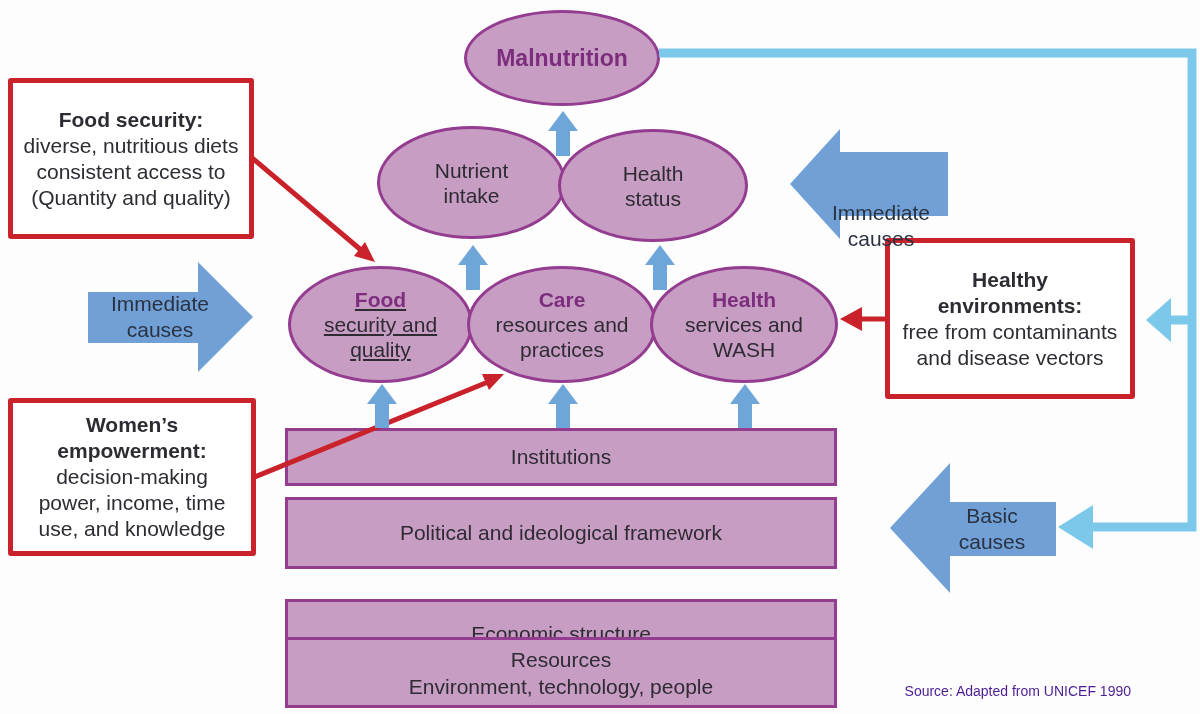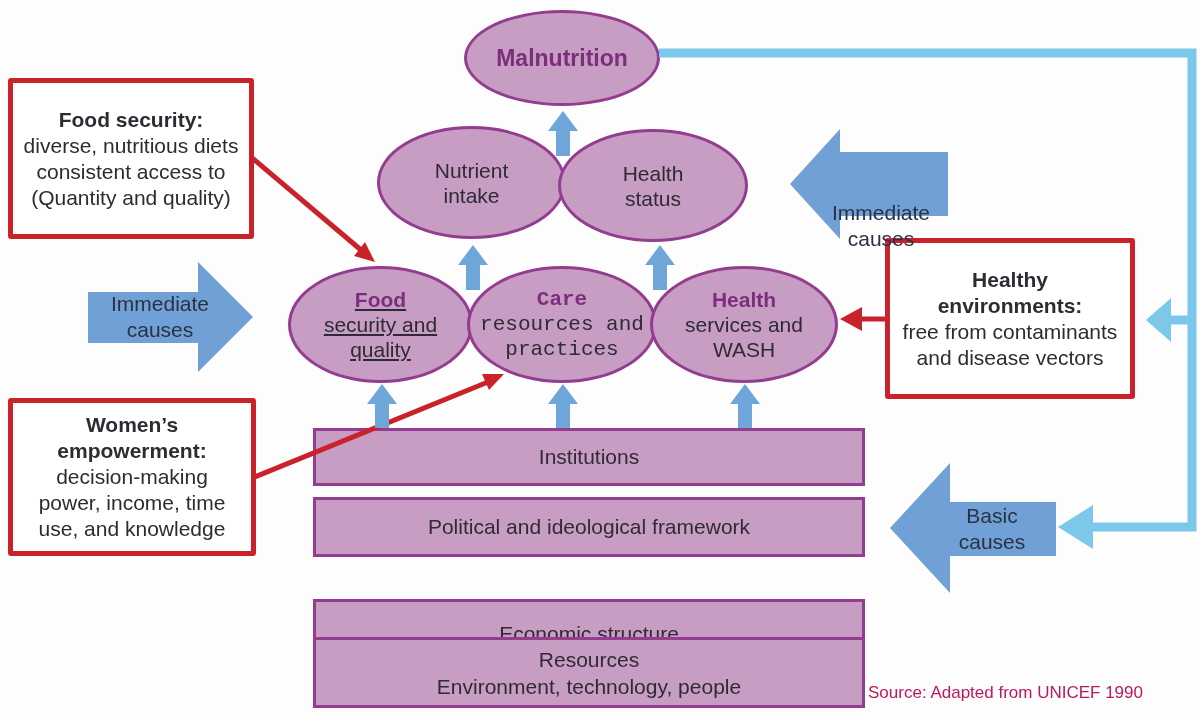--- a/index.html
+++ b/index.html
@@ -10,32 +10,32 @@
   .node{position:absolute;box-sizing:border-box;border:3px solid #943c90;background:#c79dc3;
         border-radius:50%;display:flex;flex-direction:column;align-items:center;justify-content:center;
         text-align:center;font-size:21px;line-height:25px;color:#2e2b33;z-index:1;}
   .node .head{color:#7d2d7d;font-weight:bold;}
   .node-malnutrition{font-size:23px;}
   .node-malnutrition .head{font-size:23px;}
 
   
   .bar{position:absolute;box-sizing:border-box;left:285px;width:552px;border:3px solid #943c90;
        background:#c79dc3;display:flex;flex-direction:column;align-items:center;justify-content:center;
-       text-align:center;font-size:21px;line-height:26px;color:#2e2b33;z-index:1;margin-left:28px;}
+       text-align:center;font-size:21px;line-height:26px;color:#2e2b33;z-index:1;}
 
   
   .callout{position:absolute;box-sizing:border-box;background:#ffffff;border:5px solid #c9222a;
            border-radius:3px;display:flex;flex-direction:column;align-items:center;justify-content:center;
            text-align:center;font-size:21px;line-height:26px;color:#2e2b33;z-index:2;}
   .callout .head{font-weight:bold;}
 
   
   .arrow-label{position:absolute;z-index:6;text-align:center;font-size:21px;line-height:26px;color:#2a3242;}
 
-  .source{position:absolute;right:57px;top:683px;font-size:17px;color:#be185d;z-index:2;}
+  .source{position:absolute;right:69px;top:683px;font-size:14px;color:#4c1d95;z-index:2;}
 
   .overlay{position:absolute;left:0;top:0;z-index:5;pointer-events:none;}
   .blockline{display:block;}
 </style>
 </head>
 <body>
 
 <div class="stage">
 
   <div class="node node-malnutrition" style="left:464px;top:10px;width:196px;height:96px;">
@@ -51,36 +51,36 @@
     <span class="blockline">Health</span>
     <span class="blockline">status</span>
   </div>
 
   <div class="node" style="left:288px;top:266px;width:185px;height:117px;text-decoration:underline;">
     <span class="head blockline">Food</span>
     <span class="blockline">security and</span>
     <span class="blockline">quality</span>
   </div>
 
-  <div class="node" style="left:467px;top:266px;width:190px;height:117px;font-family:Liberation Mono, monospace;">
+  <div class="node" style="left:467px;top:266px;width:190px;height:117px;">
     <span class="head blockline">Care</span>
     <span class="blockline">resources and</span>
     <span class="blockline">practices</span>
   </div>
 
   <div class="node" style="left:650px;top:266px;width:188px;height:117px;">
     <span class="head blockline">Health</span>
     <span class="blockline">services and</span>
     <span class="blockline">WASH</span>
   </div>
 
   <div class="bar" style="top:428px;height:58px;">
     <span class="blockline">Institutions</span>
   </div>
-  <div class="bar" style="top:497px;height:60px;">
+  <div class="bar" style="top:497px;height:72px;">
     <span class="blockline">Political and ideological framework</span>
   </div>
   <div class="bar" style="top:599px;height:69px;">
     <span class="blockline">Economic structure</span>
   </div>
   <div class="bar" style="top:637px;height:71px;line-height:27px;">
     <span class="blockline">Resources</span>
     <span class="blockline">Environment, technology, people</span>
   </div>
 

